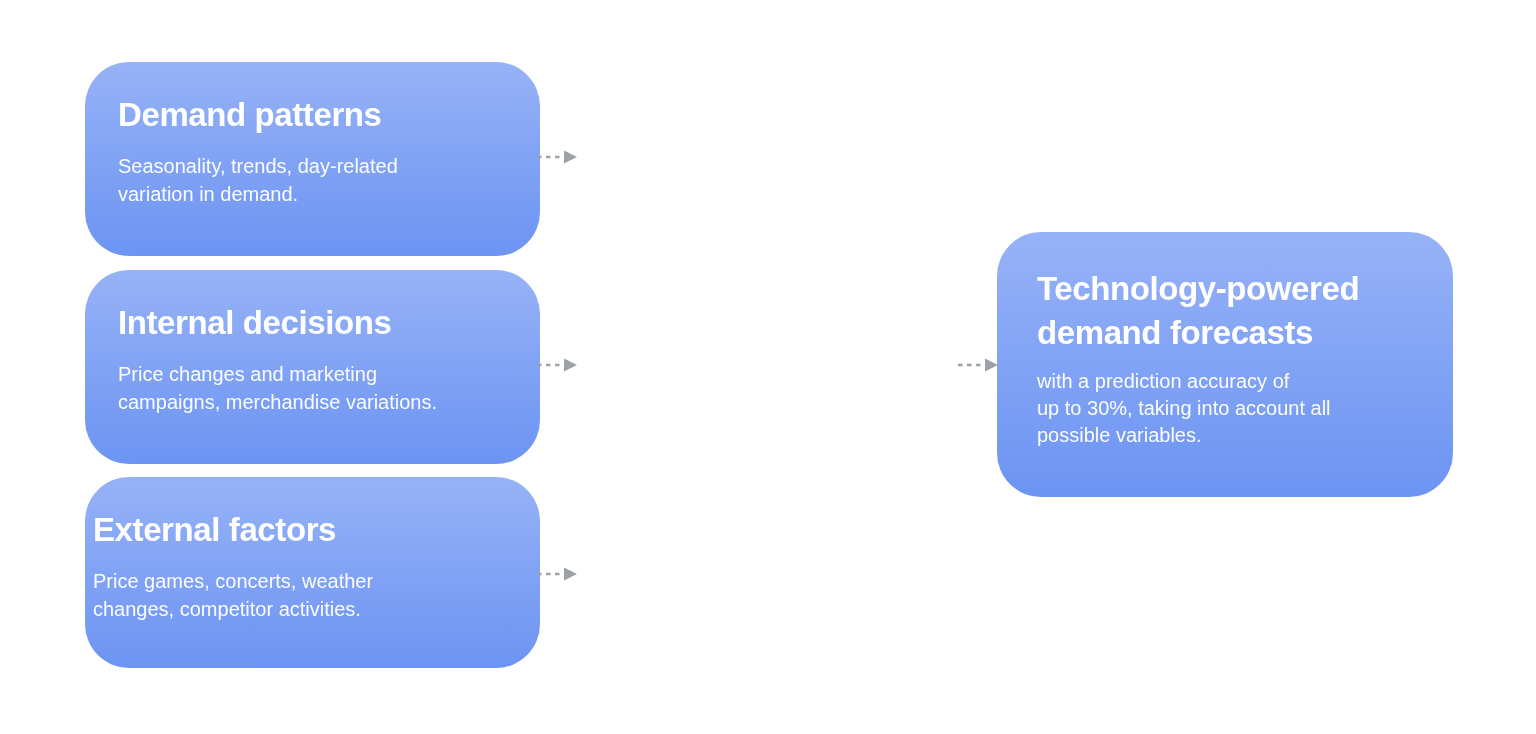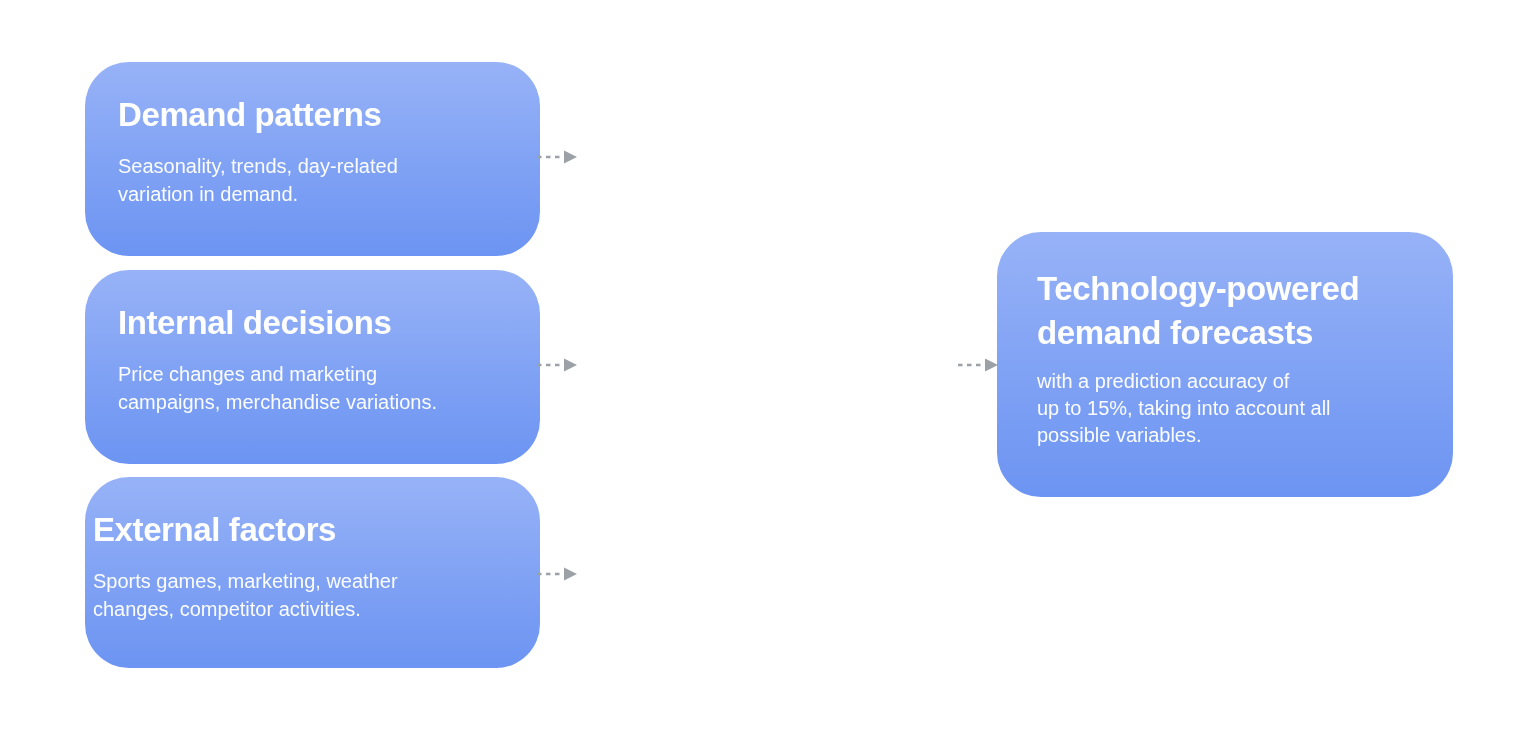--- a/index.html
+++ b/index.html
@@ -98,30 +98,30 @@
   </div>
 
   <div class="card input-card card-demand">
     <h2 class="card-title">Demand patterns</h2>
     <p class="card-desc">Seasonality, trends, day-related
 variation in demand.</p>
   </div>
 
   <div class="card input-card card-external">
     <h2 class="card-title">External factors</h2>
-    <p class="card-desc">Sports games, marketing, weather
+    <p class="card-desc">Price games, concerts, weather
 changes, competitor activities.</p>
   </div>
 
 
   <div class="card output-card">
     <h2 class="card-title">Technology-powered
 demand forecasts</h2>
     <p class="card-desc">with a prediction accuracy of
-up to 15%, taking into account all
+up to 30%, taking into account all
 possible variables.</p>
   </div>
 
   <svg class="arrow" style="left:536px; top:149px;" width="42" height="16" viewBox="0 0 42 16" aria-hidden="true">
     <line x1="1" y1="8" x2="28" y2="8" stroke-width="2.6" stroke-dasharray="4.5 4.5" stroke="#9CA1A8"></line>
     <path d="M28 1.5 L41 8 L28 14.5 Z" fill="#9CA1A8"></path>
   </svg>
 
   <svg class="arrow" style="left:536px; top:357px;" width="42" height="16" viewBox="0 0 42 16" aria-hidden="true">
     <line x1="1" y1="8" x2="28" y2="8" stroke-width="2.6" stroke-dasharray="4.5 4.5" stroke="#9CA1A8"></line>

